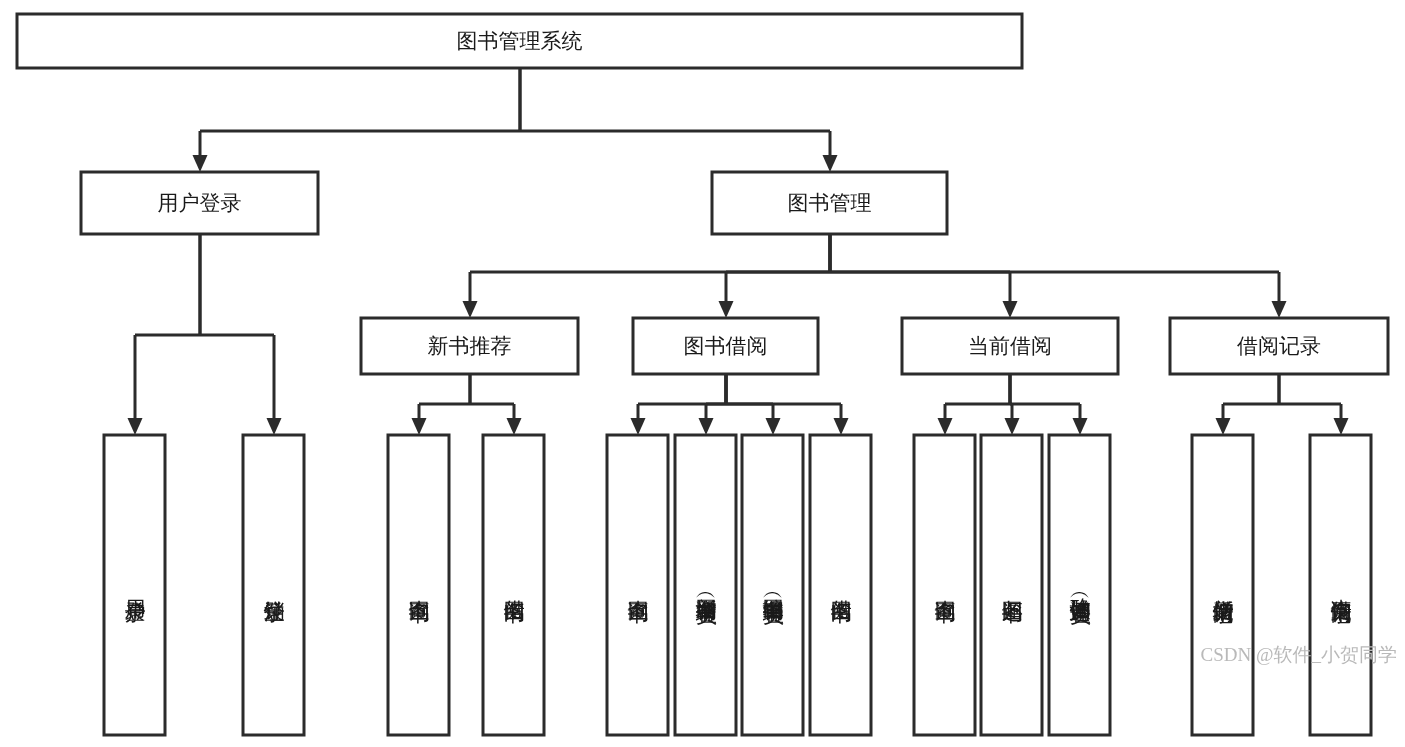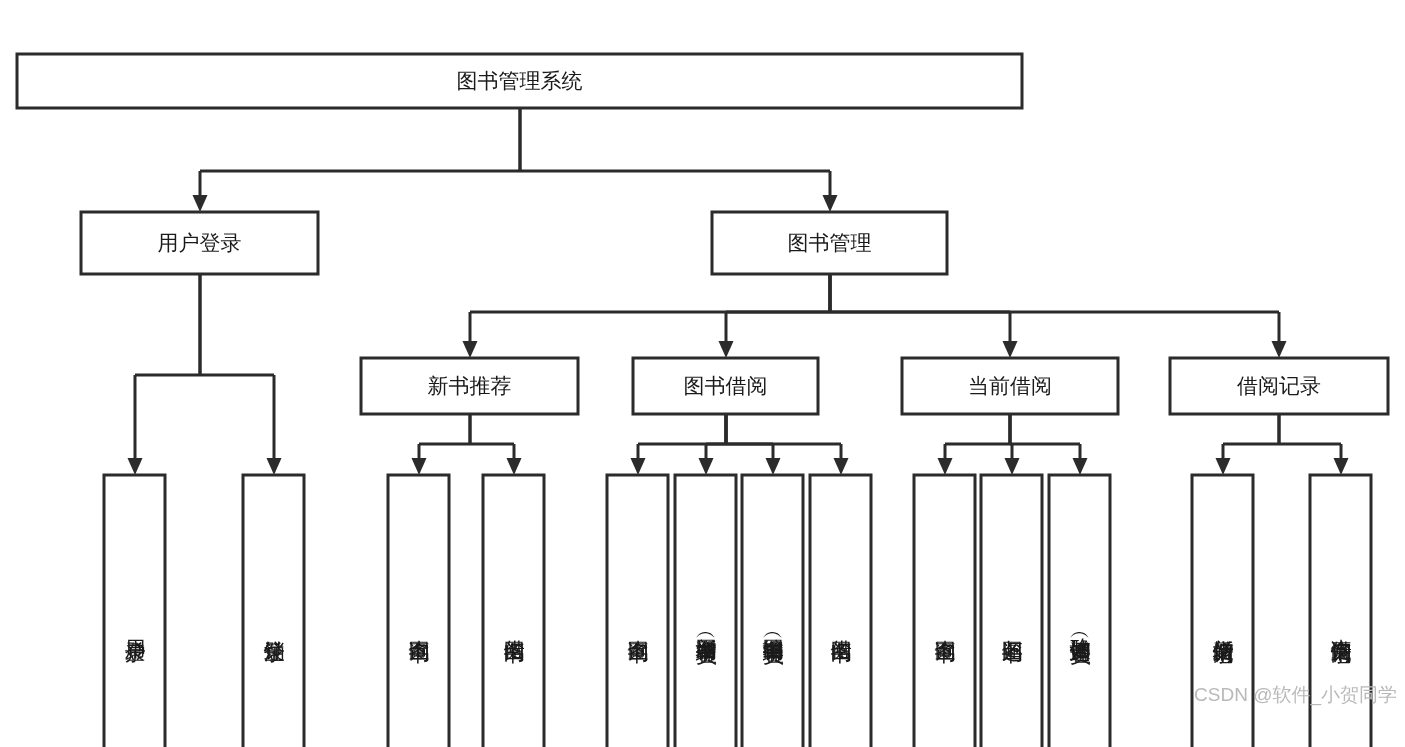--- a/index.html
+++ b/index.html
@@ -11,21 +11,20 @@
     width: 1405px;
     height: 747px;
     font-family: "DejaVu Sans", "Liberation Sans", sans-serif;
     overflow: hidden;
   }
   #diagram-root {
     position: relative;
     width: 1405px;
     height: 672px;
     background: #ffffff;
-    margin-top: 40px;
   }
   svg.flow {
     position: absolute;
     left: 0;
     top: 0;
     width: 1405px;
     height: 747px;
     display: block;
   }
   .node-rect {
@@ -63,21 +62,21 @@
     white-space: nowrap;
     display: flex;
     align-items: center;
     justify-content: center;
     pointer-events: none;
   }
   .watermark {
     position: absolute;
     right: 8px;
     bottom: 4px;
-    font-family: Liberation Sans, sans-serif;
+    font-family: Liberation Serif, serif;
     font-size: 19px;
     color: #b9b9b9;
     white-space: nowrap;
   }
 </style>
 </head>
 <body>
 
 <div id="diagram-root">
 

